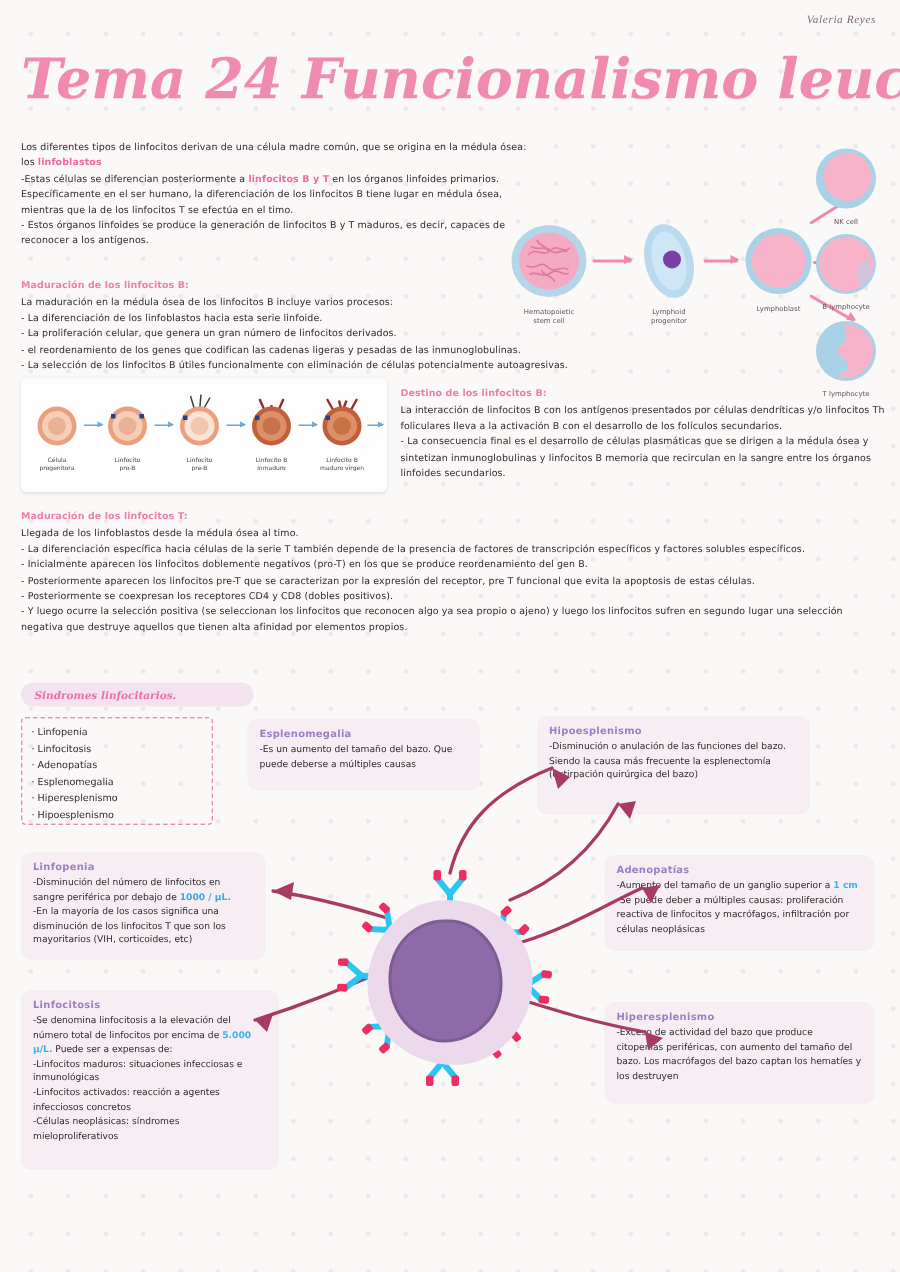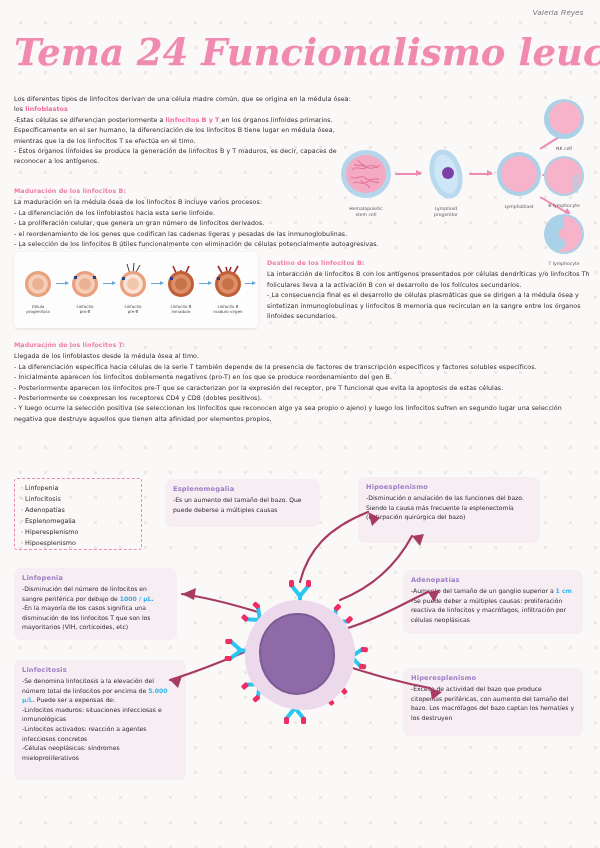--- a/index.html
+++ b/index.html
@@ -14,21 +14,21 @@
   #page{
     position:absolute;inset:0;
     background-color:#fbf8f8;
     background-image:radial-gradient(circle, #ece7e9 1.6px, transparent 1.7px);
     background-size:25px 25px;
     background-position:8px 10px;
   }
   .author{
     position:absolute;top:8px;right:16px;
     font-size:7.5px;color:#7d6b74;
-    font-family:Liberation Sans, sans-serif;
+    font-family:Liberation Serif, serif;
     font-style:italic;letter-spacing:.4px;
   }
   .title{
     position:absolute;left:14px;top:30px;
     font-family:"DejaVu Serif", serif;
     font-style:italic;
     font-size:37px;
     font-weight:700;
     color:#f08ab0;
     letter-spacing:0px;
@@ -283,20 +283,23 @@
   <div class="body-text" style="left:14px;top:340px;width:574px;">
     <span class="sec-head">Maduración de los linfocitos T:</span>
     <span>Llegada de los linfoblastos desde la médula ósea al timo.</span><br>
     <span>- La diferenciación específica hacia células de la serie T también depende de la presencia de factores de transcripción específicos y factores solubles específicos.</span><br>
     <span>- Inicialmente aparecen los linfocitos doblemente negativos (pro-T) en los que se produce reordenamiento del gen B.</span><br>
     <span>- Posteriormente aparecen los linfocitos pre-T que se caracterizan por la expresión del receptor, pre T funcional que evita la apoptosis de estas células.</span><br>
     <span>- Posteriormente se coexpresan los receptores CD4 y CD8 (dobles positivos).</span><br>
     <span>- Y luego ocurre la selección positiva (se seleccionan los linfocitos que reconocen algo ya sea propio o ajeno) y luego los linfocitos sufren en segundo lugar una selección negativa que destruye aquellos que tienen alta afinidad por elementos propios.</span>
   </div>
 
+  <div class="pill">
+    <span>Sindromes linfocitarios.</span>
+  </div>
 
   <div class="dashbox">
     <ul>
       <li>Linfopenia</li>
       <li>Linfocitosis</li>
       <li>Adenopatías</li>
       <li>Esplenomegalia</li>
       <li>Hiperesplenismo</li>
       <li>Hipoesplenismo</li>
     </ul>

